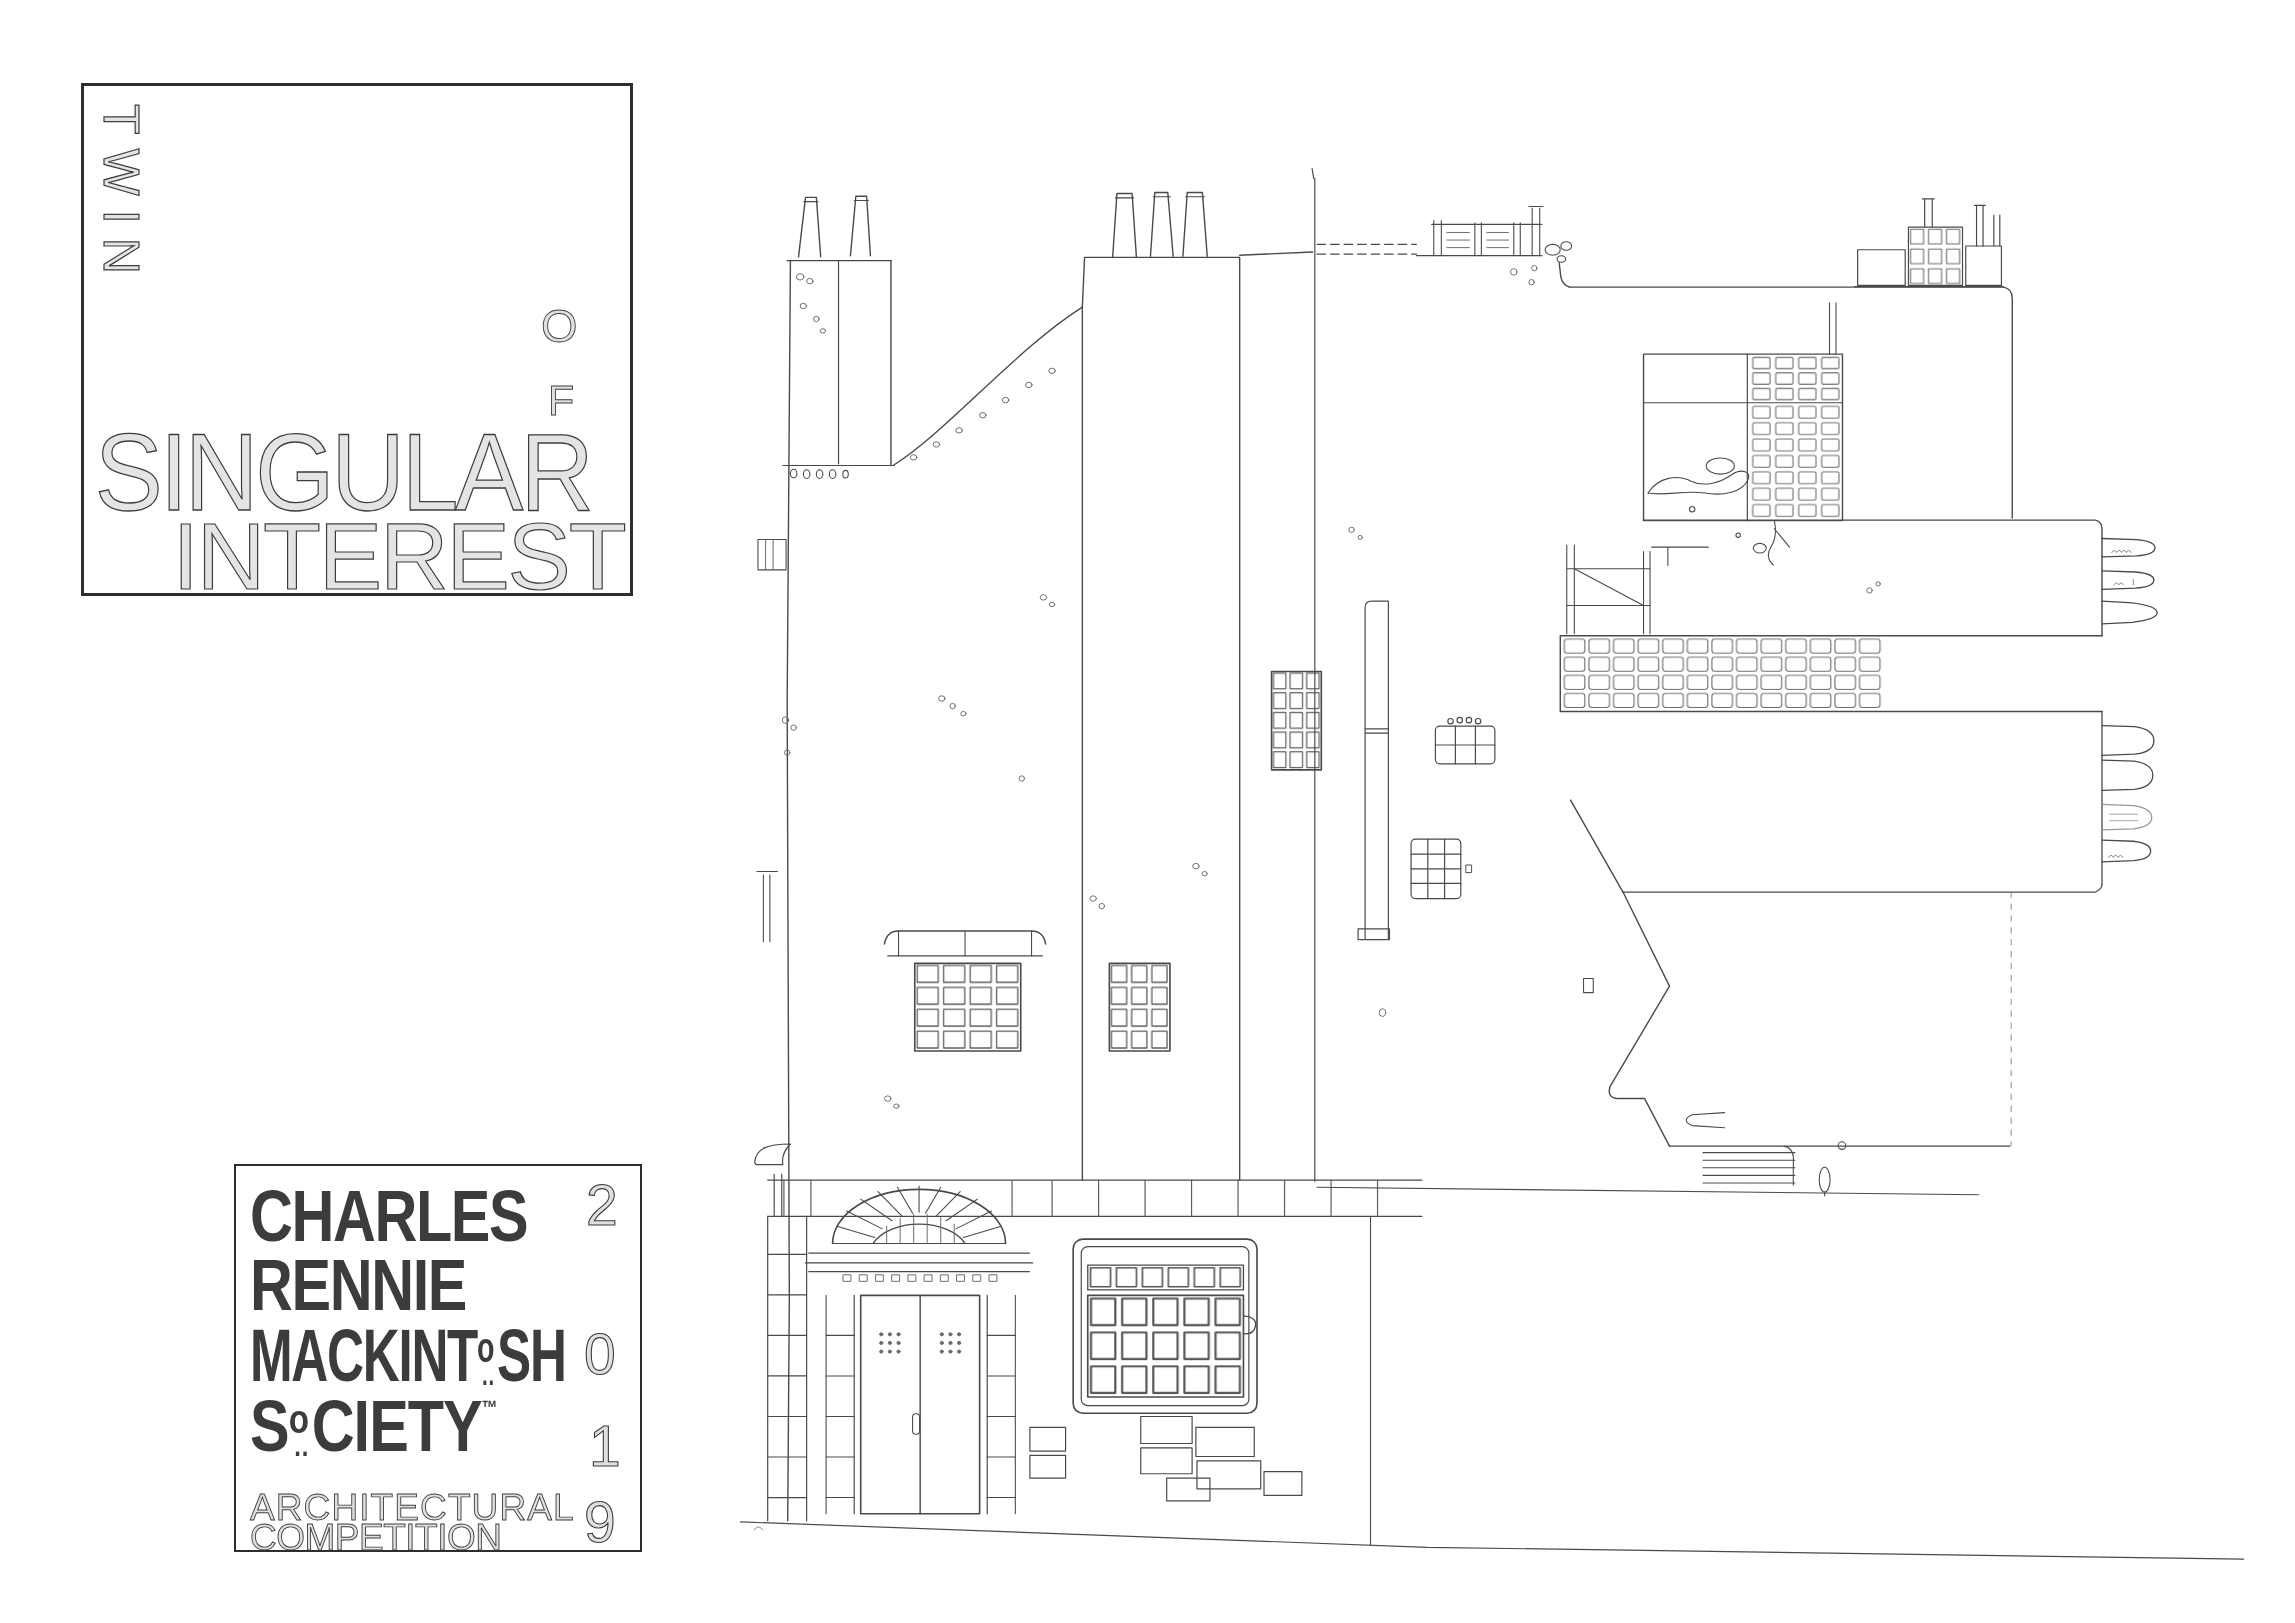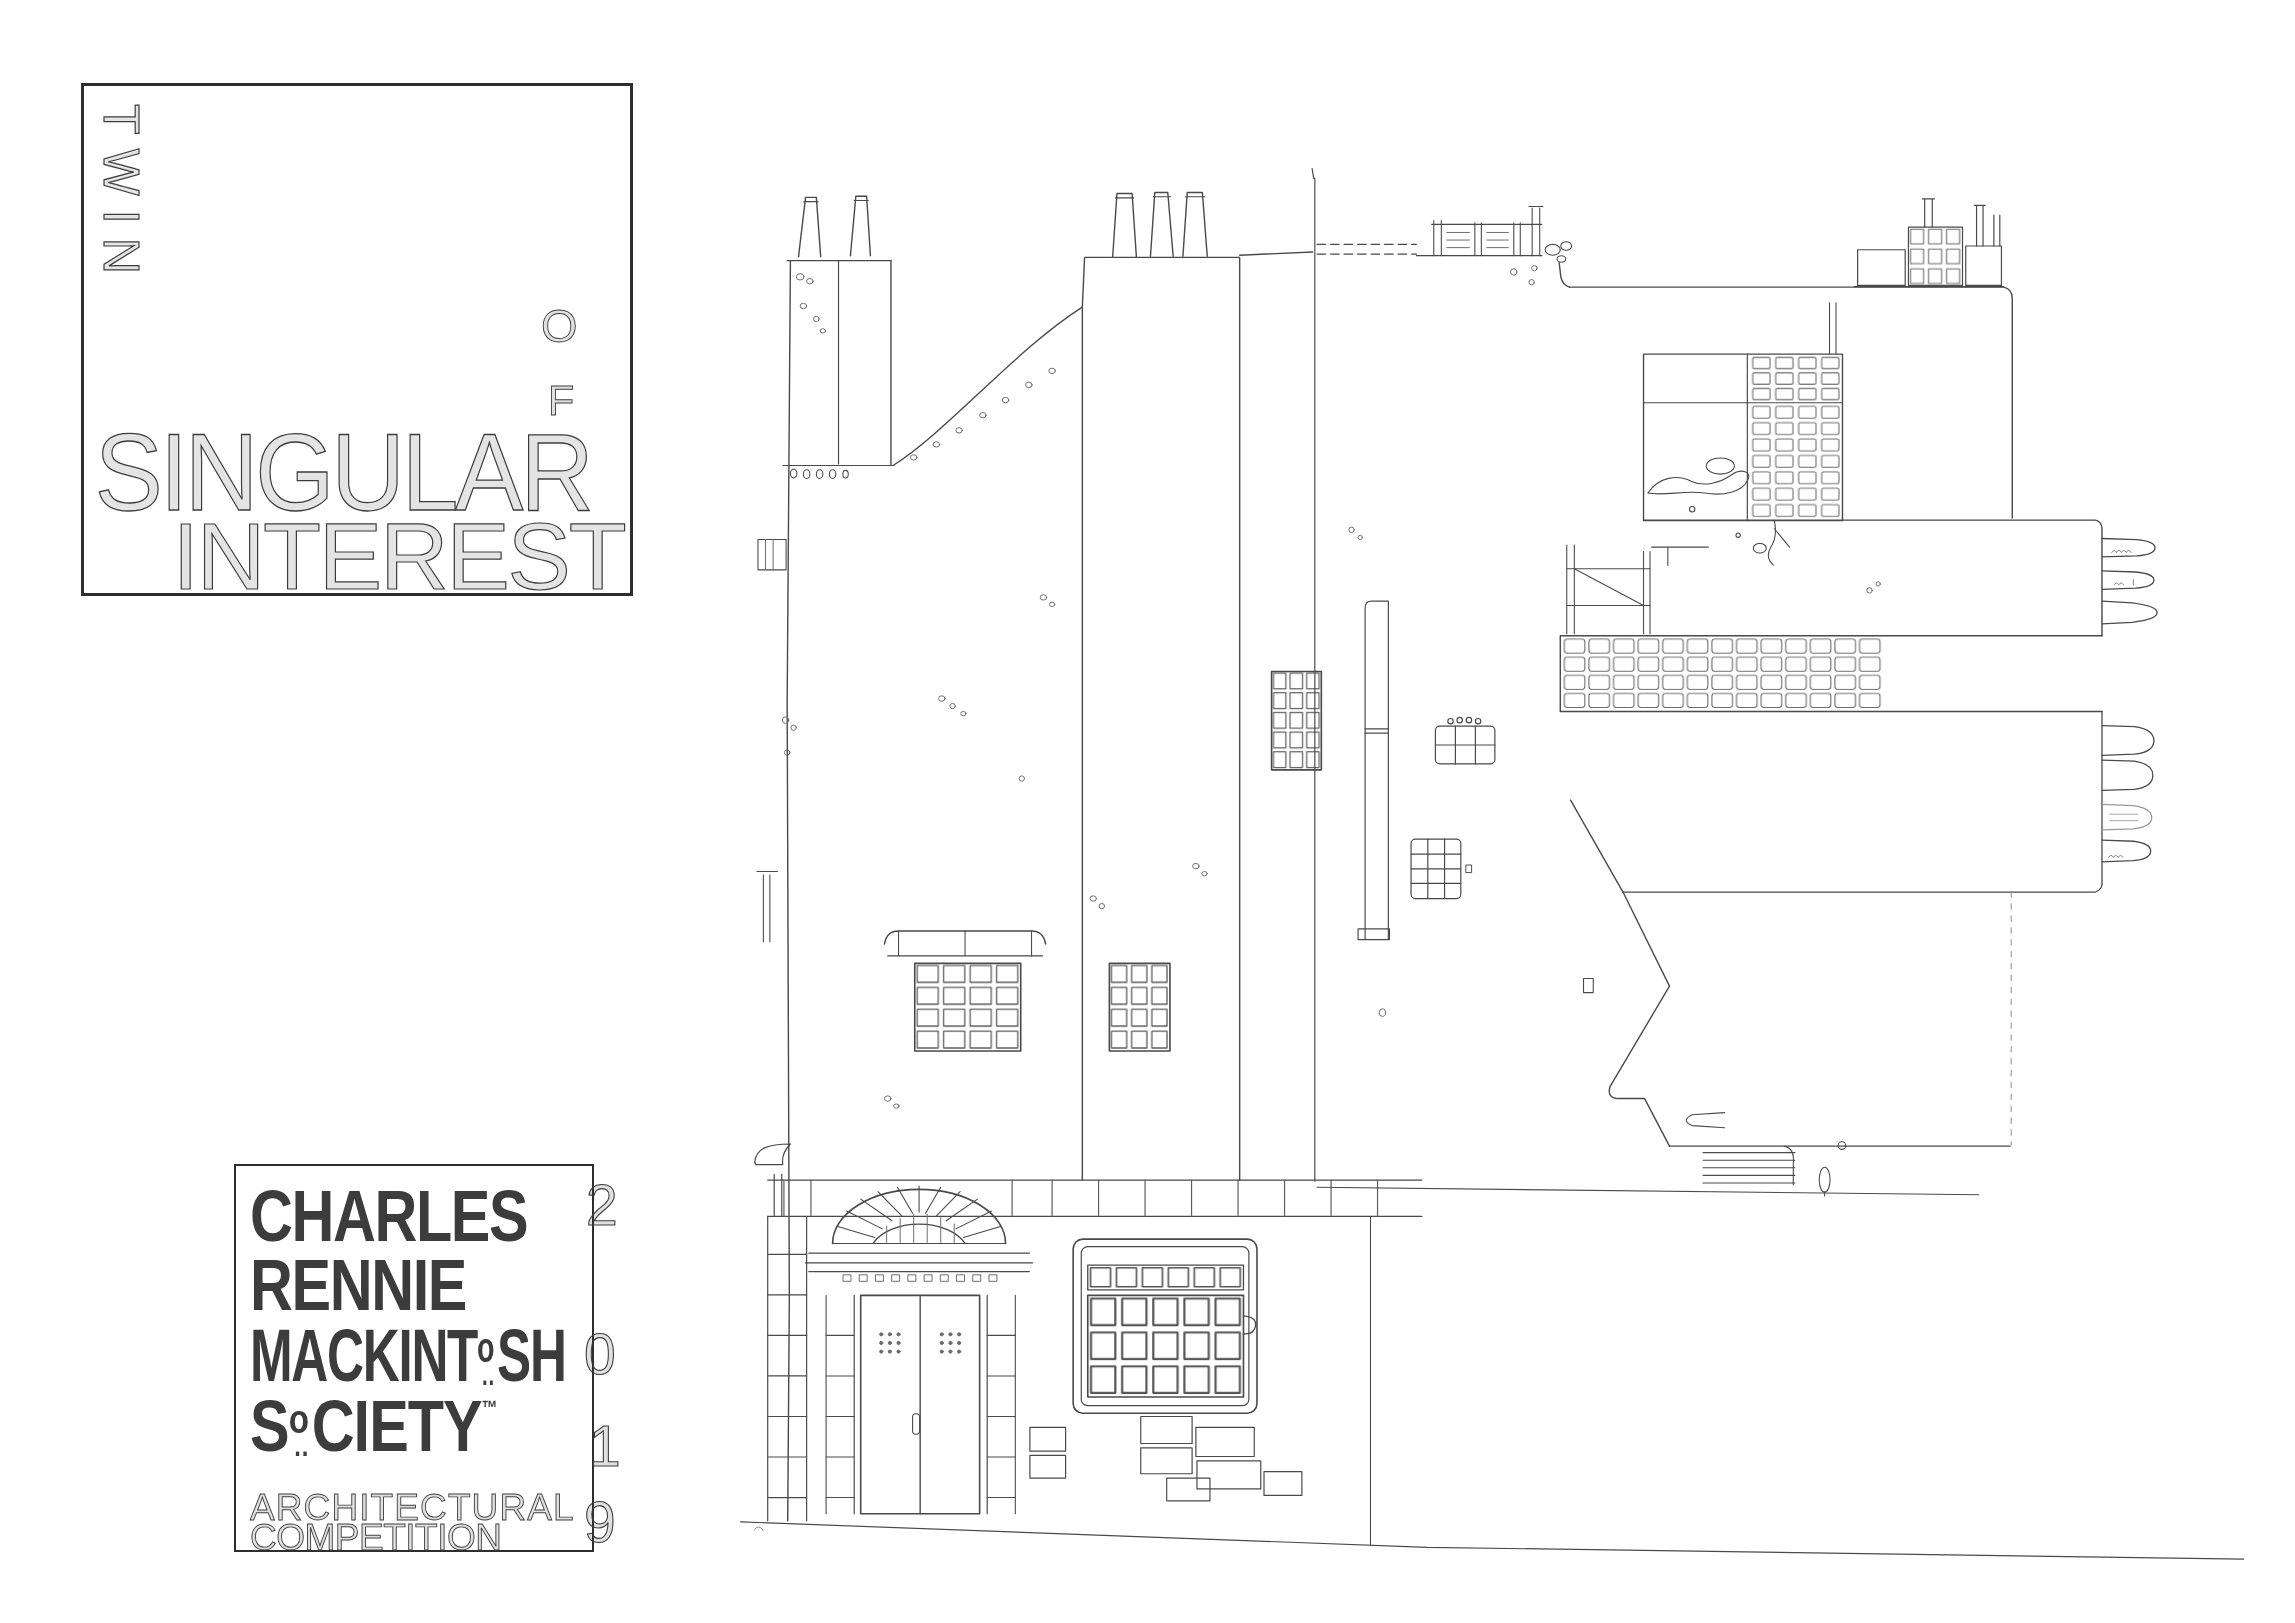--- a/index.html
+++ b/index.html
@@ -1,21 +1,21 @@
 <!DOCTYPE html>
 <html style="font-size:8.7px"><head>
 <meta charset="utf-8">
 <style>
   html,body{margin:0;padding:0;background:#ffffff;}
   body{width:2295px;height:1623px;position:relative;overflow:hidden;
        font-family:"Liberation Sans",sans-serif;}
   .abs{position:absolute;}
   
   #title-box{left:81px;top:83px;width:552px;height:513px;border:3.8px solid #2e2e2e;box-sizing:border-box;}
-  #credit-box{left:234px;top:1164px;width:360px;height:388px;border:2.7px solid #2e2e2e;box-sizing:border-box;}
+  #credit-box{left:234px;top:1164px;width:408px;height:388px;border:2.7px solid #2e2e2e;box-sizing:border-box;}
   .outline{color:rgba(62,62,62,0.14);-webkit-text-stroke:1.6px #3c3c3c;line-height:1;white-space:nowrap;}
   .outline-mid{color:rgba(62,62,62,0.14);-webkit-text-stroke:1.2px #3c3c3c;line-height:1;white-space:nowrap;}
   .outline-thin{color:rgba(62,62,62,0.16);-webkit-text-stroke:0.9px #3c3c3c;line-height:1;white-space:nowrap;}
   .twin{left:12px;top:18.4px;font-size:50px;letter-spacing:14px;
         writing-mode:vertical-rl;}
   .l-dwel{left:58px;top:5.4px;font-size:160px;letter-spacing:-7.6px;}
   .l-lings{left:10.8px;top:163px;font-size:160px;letter-spacing:-9.7px;}
   .l-of-o{left:457px;top:216px;font-size:47px;}
   .l-of-f{left:464px;top:293px;font-size:43px;}
   .l-singular{left:10.8px;top:331px;font-size:102px;letter-spacing:-3.2px;transform:scaleY(1.08);transform-origin:top left;}

